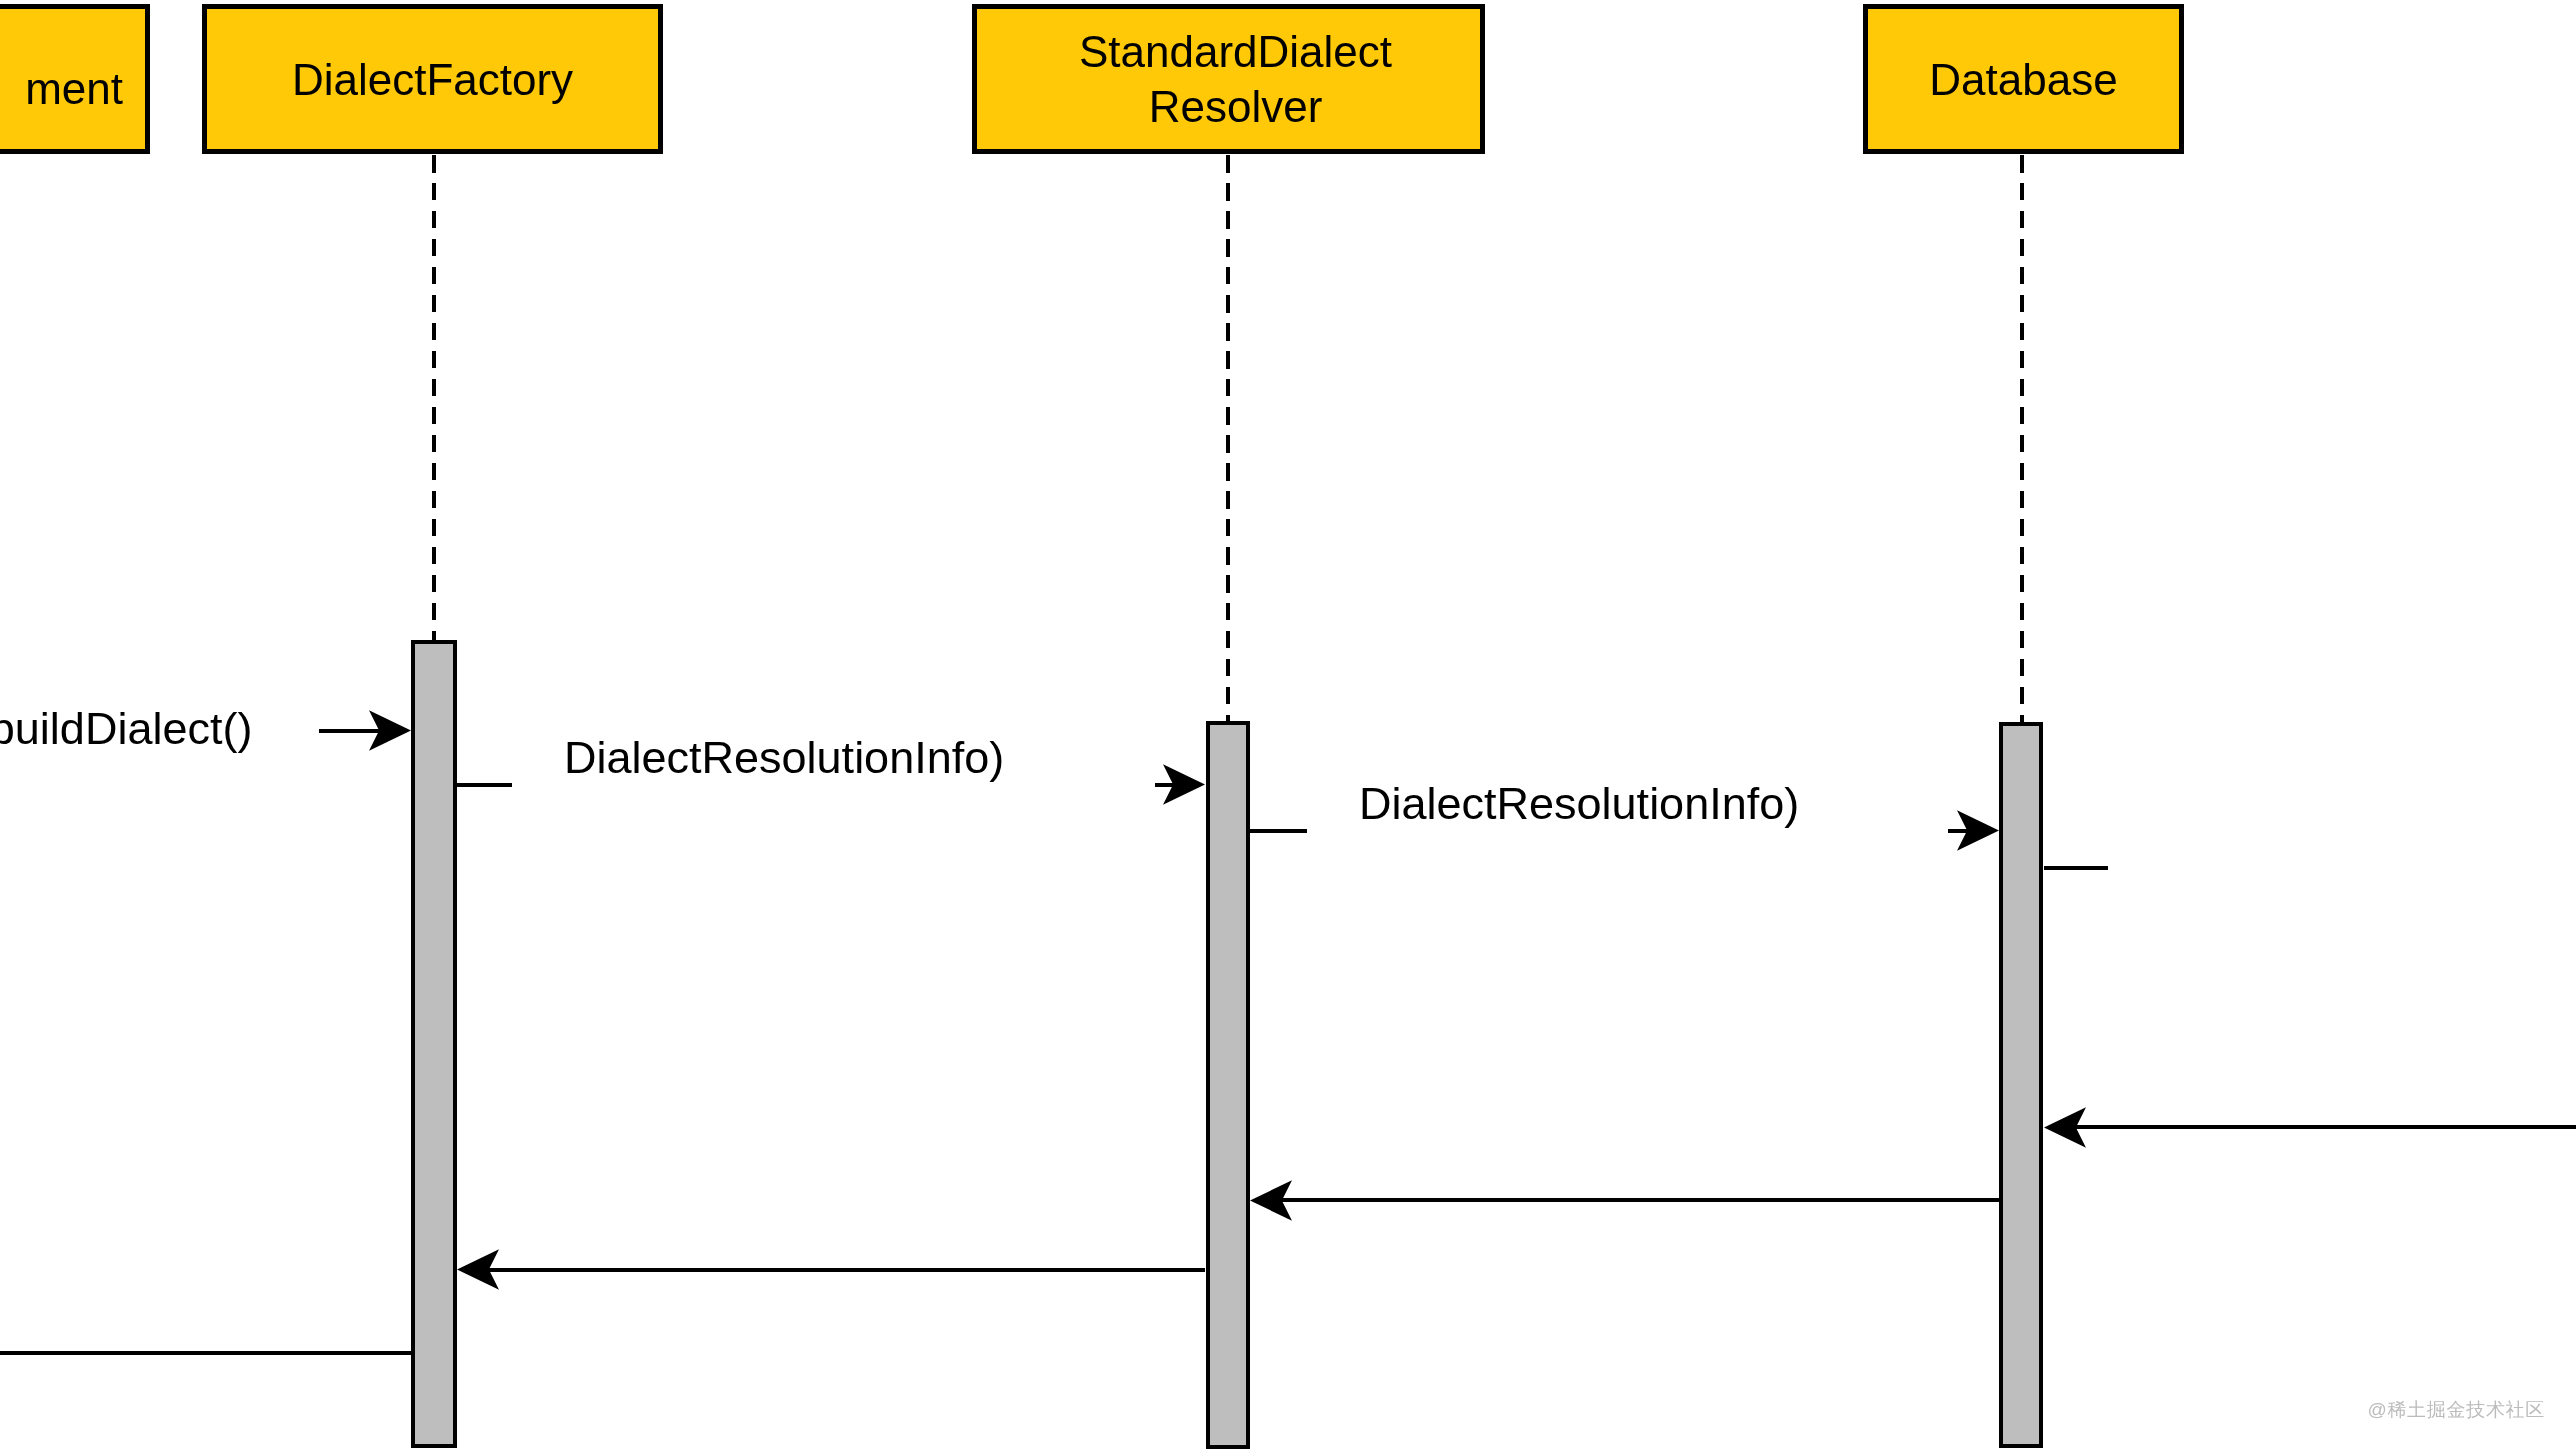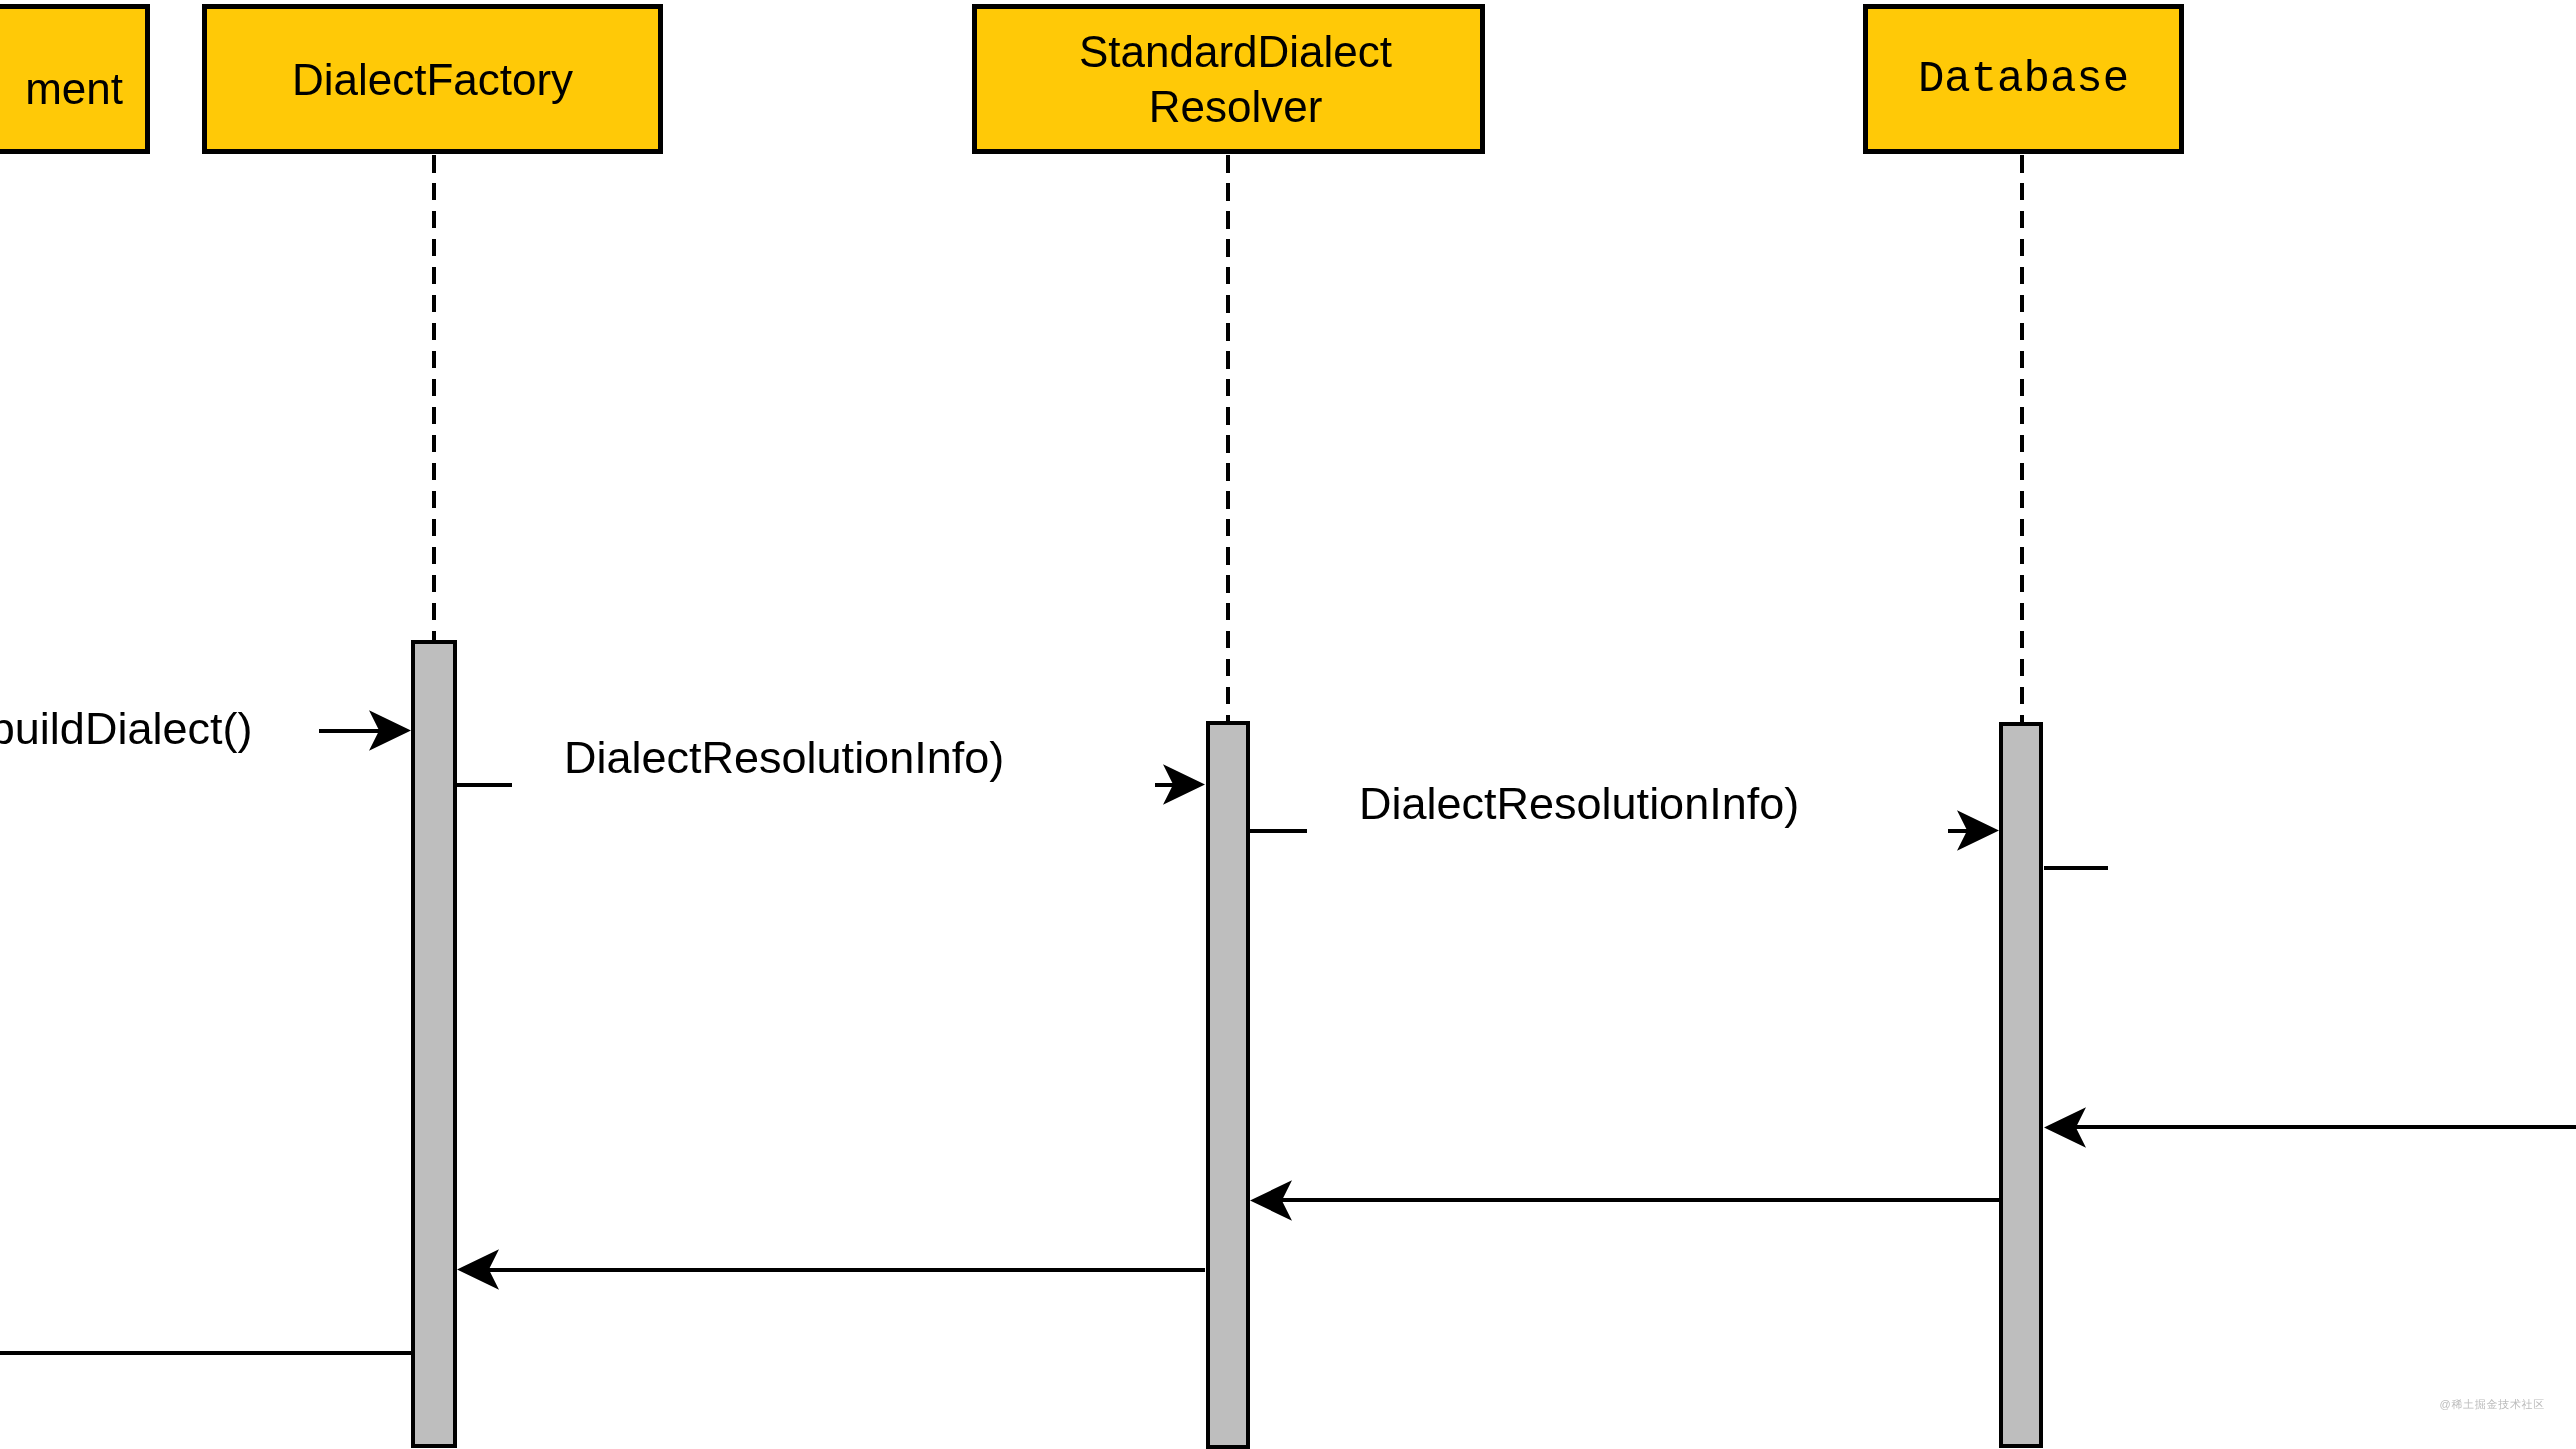--- a/index.html
+++ b/index.html
@@ -44,21 +44,21 @@
   .mlabel{
     position:absolute;
     font-size:45px;line-height:54px;
     white-space:nowrap;
   }
   .mlabel span{display:block;background:#fff;}
   .mlabel .indent{padding-left:45px;}
   
   .watermark{
     position:absolute;top:1397px;right:31px;
-    font-size:11px;letter-spacing:0.7px;
+    font-size:19px;letter-spacing:0.7px;
     color:var(--watermark,#BCBCBC);
   }
 </style>
 </head>
 <body>
 
 <div class="canvas">
 
   <div class="pbox anchor-topright" style="left:-226px;top:4.4px;width:376px;height:150px;">
     <span class="pline">ment</span>
@@ -66,21 +66,21 @@
 
   <div class="pbox" style="left:202px;top:4.4px;width:461px;height:150px;">
     <span class="pline">DialectFactory</span>
   </div>
 
   <div class="pbox" style="left:972px;top:4.4px;width:513px;height:150px;padding-left:14px;">
     <span class="pline">StandardDialect</span>
     <span class="pline">Resolver</span>
   </div>
 
-  <div class="pbox" style="left:1863px;top:4.4px;width:321px;height:150px;font-family:Liberation Mono, monospace;">
+  <div class="pbox" style="left:1863px;top:4.4px;width:321px;height:150px;">
     <span class="pline">Database</span>
   </div>
 
   <div class="lifeline" style="left:432px;top:155px;height:486px;"></div>
   <div class="lifeline" style="left:1226px;top:155px;height:566px;"></div>
   <div class="lifeline" style="left:2020px;top:155px;height:567px;"></div>
 
   <div class="activation" style="left:411px;top:640px;width:46px;height:808px;"></div>
   <div class="activation" style="left:1206px;top:721px;width:44px;height:728px;"></div>
   <div class="activation" style="left:1999px;top:722px;width:44px;height:726px;"></div>

